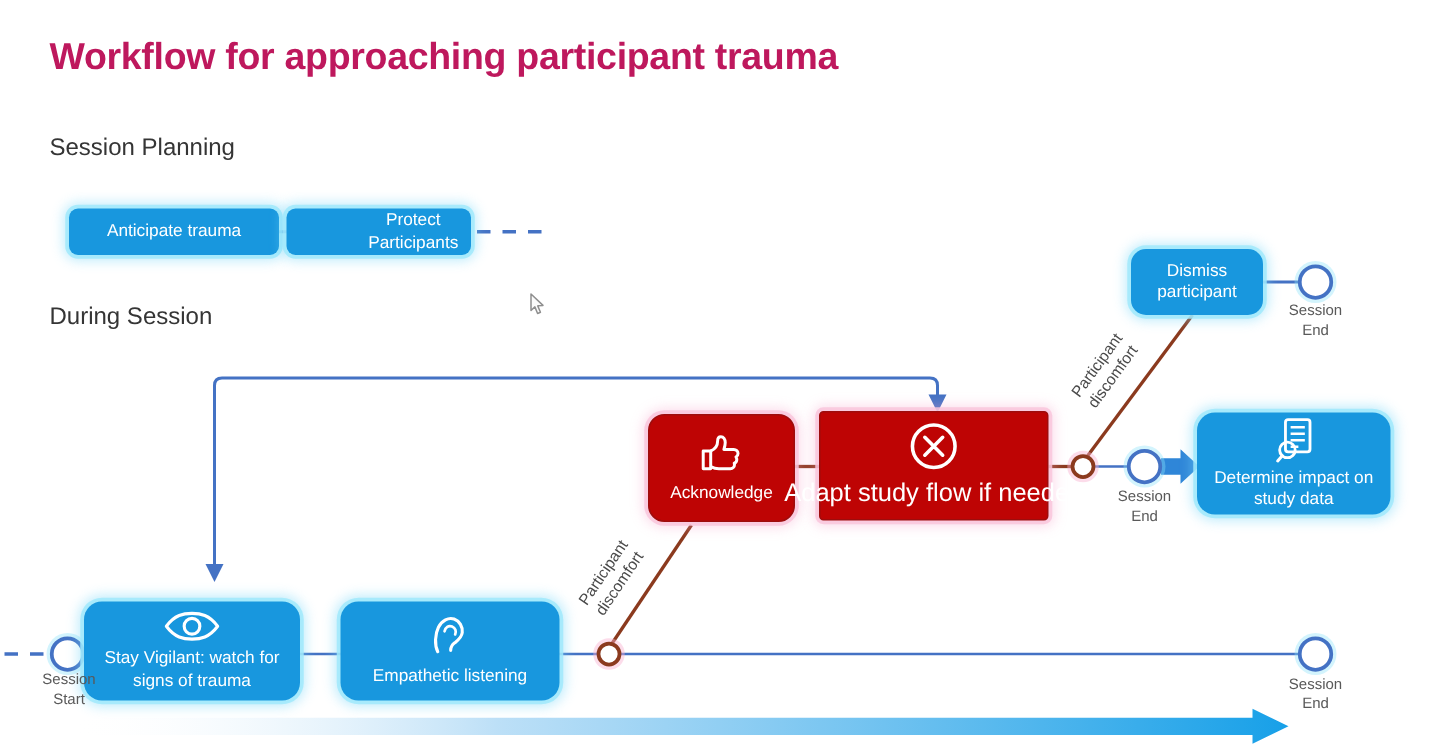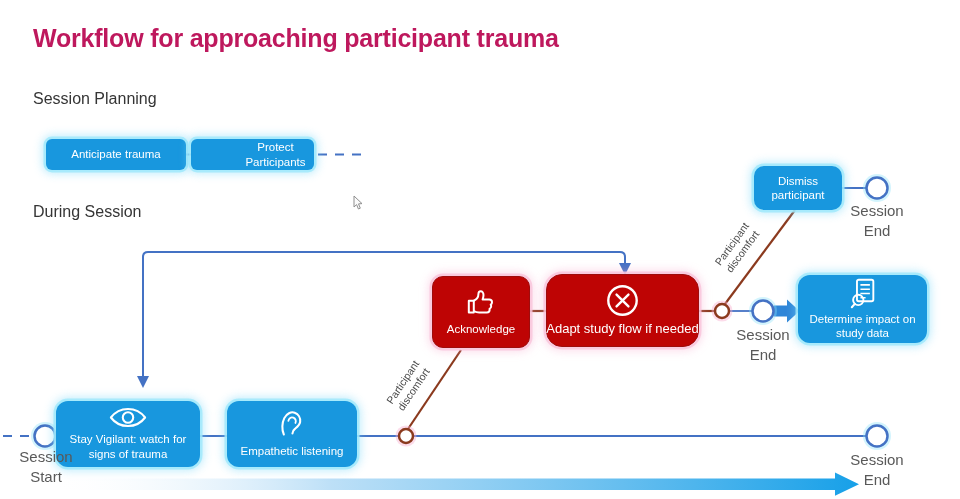--- a/index.html
+++ b/index.html
@@ -19,26 +19,26 @@
   .box .lbl { line-height:1.25; }
   .box-blue { background:var(--blue_box);
       box-shadow:0 0 0 2.5px rgba(160,233,252,.85), 0 0 8px 4px rgba(120,215,248,.45); }
   .box-red  { background:var(--red_box); border:1.5px solid #9d0d0d;
       box-shadow:0 0 0 2.5px rgba(249,198,220,.85), 0 0 8px 4px rgba(246,160,200,.35); }
 
   #box-anticipate { left:46px;  top:139px; width:140px; height:31px; border-radius:6px; font-size:11.5px; }
   #box-protect    { left:191px; top:139px; width:123px; height:31px; border-radius:6px; font-size:11.5px;padding-left:46px; }
   #box-dismiss    { left:754px; top:166px; width:88px;  height:44px; border-radius:10px; font-size:11.5px; }
   #box-acknowledge{ left:432px; top:276px; width:98px;  height:72px; border-radius:11px; font-size:11.5px; gap:5px; }
-  #box-adapt      { left:546px; top:274px; width:153px; height:73px; border-radius:16px; font-size:13px; gap:4px; }
+  #box-adapt      { left:546px; top:274px; width:153px; height:73px; border-radius:3px; font-size:17px; gap:4px; }
   #box-determine  { left:798px; top:275px; width:129px; height:68px; border-radius:12px; font-size:11.5px; gap:3px; }
   #box-vigilant   { left:56px;  top:401px; width:144px; height:66px; border-radius:12px; font-size:11.5px; gap:4px; }
-  #box-empathetic { left:227px; top:401px; width:130px; height:66px; border-radius:12px; font-size:11.5px; gap:5px; }
+  #box-empathetic { left:227px; top:401px; width:146px; height:66px; border-radius:12px; font-size:11.5px; gap:5px; }
 
-  .node-label { font-size:15px; color:#595959; text-align:center; line-height:1.3; z-index:3; }
+  .node-label { font-size:10px; color:#595959; text-align:center; line-height:1.3; z-index:3; }
   #lbl-session-start   { left:18px;  top:447px; width:56px; }
   #lbl-session-end-r   { left:849px; top:450px; width:56px; }
   #lbl-session-end-top { left:849px; top:201px; width:56px; }
   #lbl-session-end-mid { left:735px; top:325px; width:56px; }
 
   .rot-label { font-size:10.5px; color:#4a4a4a; text-align:center; line-height:1.2; width:70px; z-index:1; }
   #lbl-discomfort-top    { left:702px; top:235px; transform:rotate(-54deg); }
   #lbl-discomfort-bottom { left:373px; top:373px; transform:rotate(-56deg); }
 
   #connector-layer { left:0; top:0; z-index:1; }

